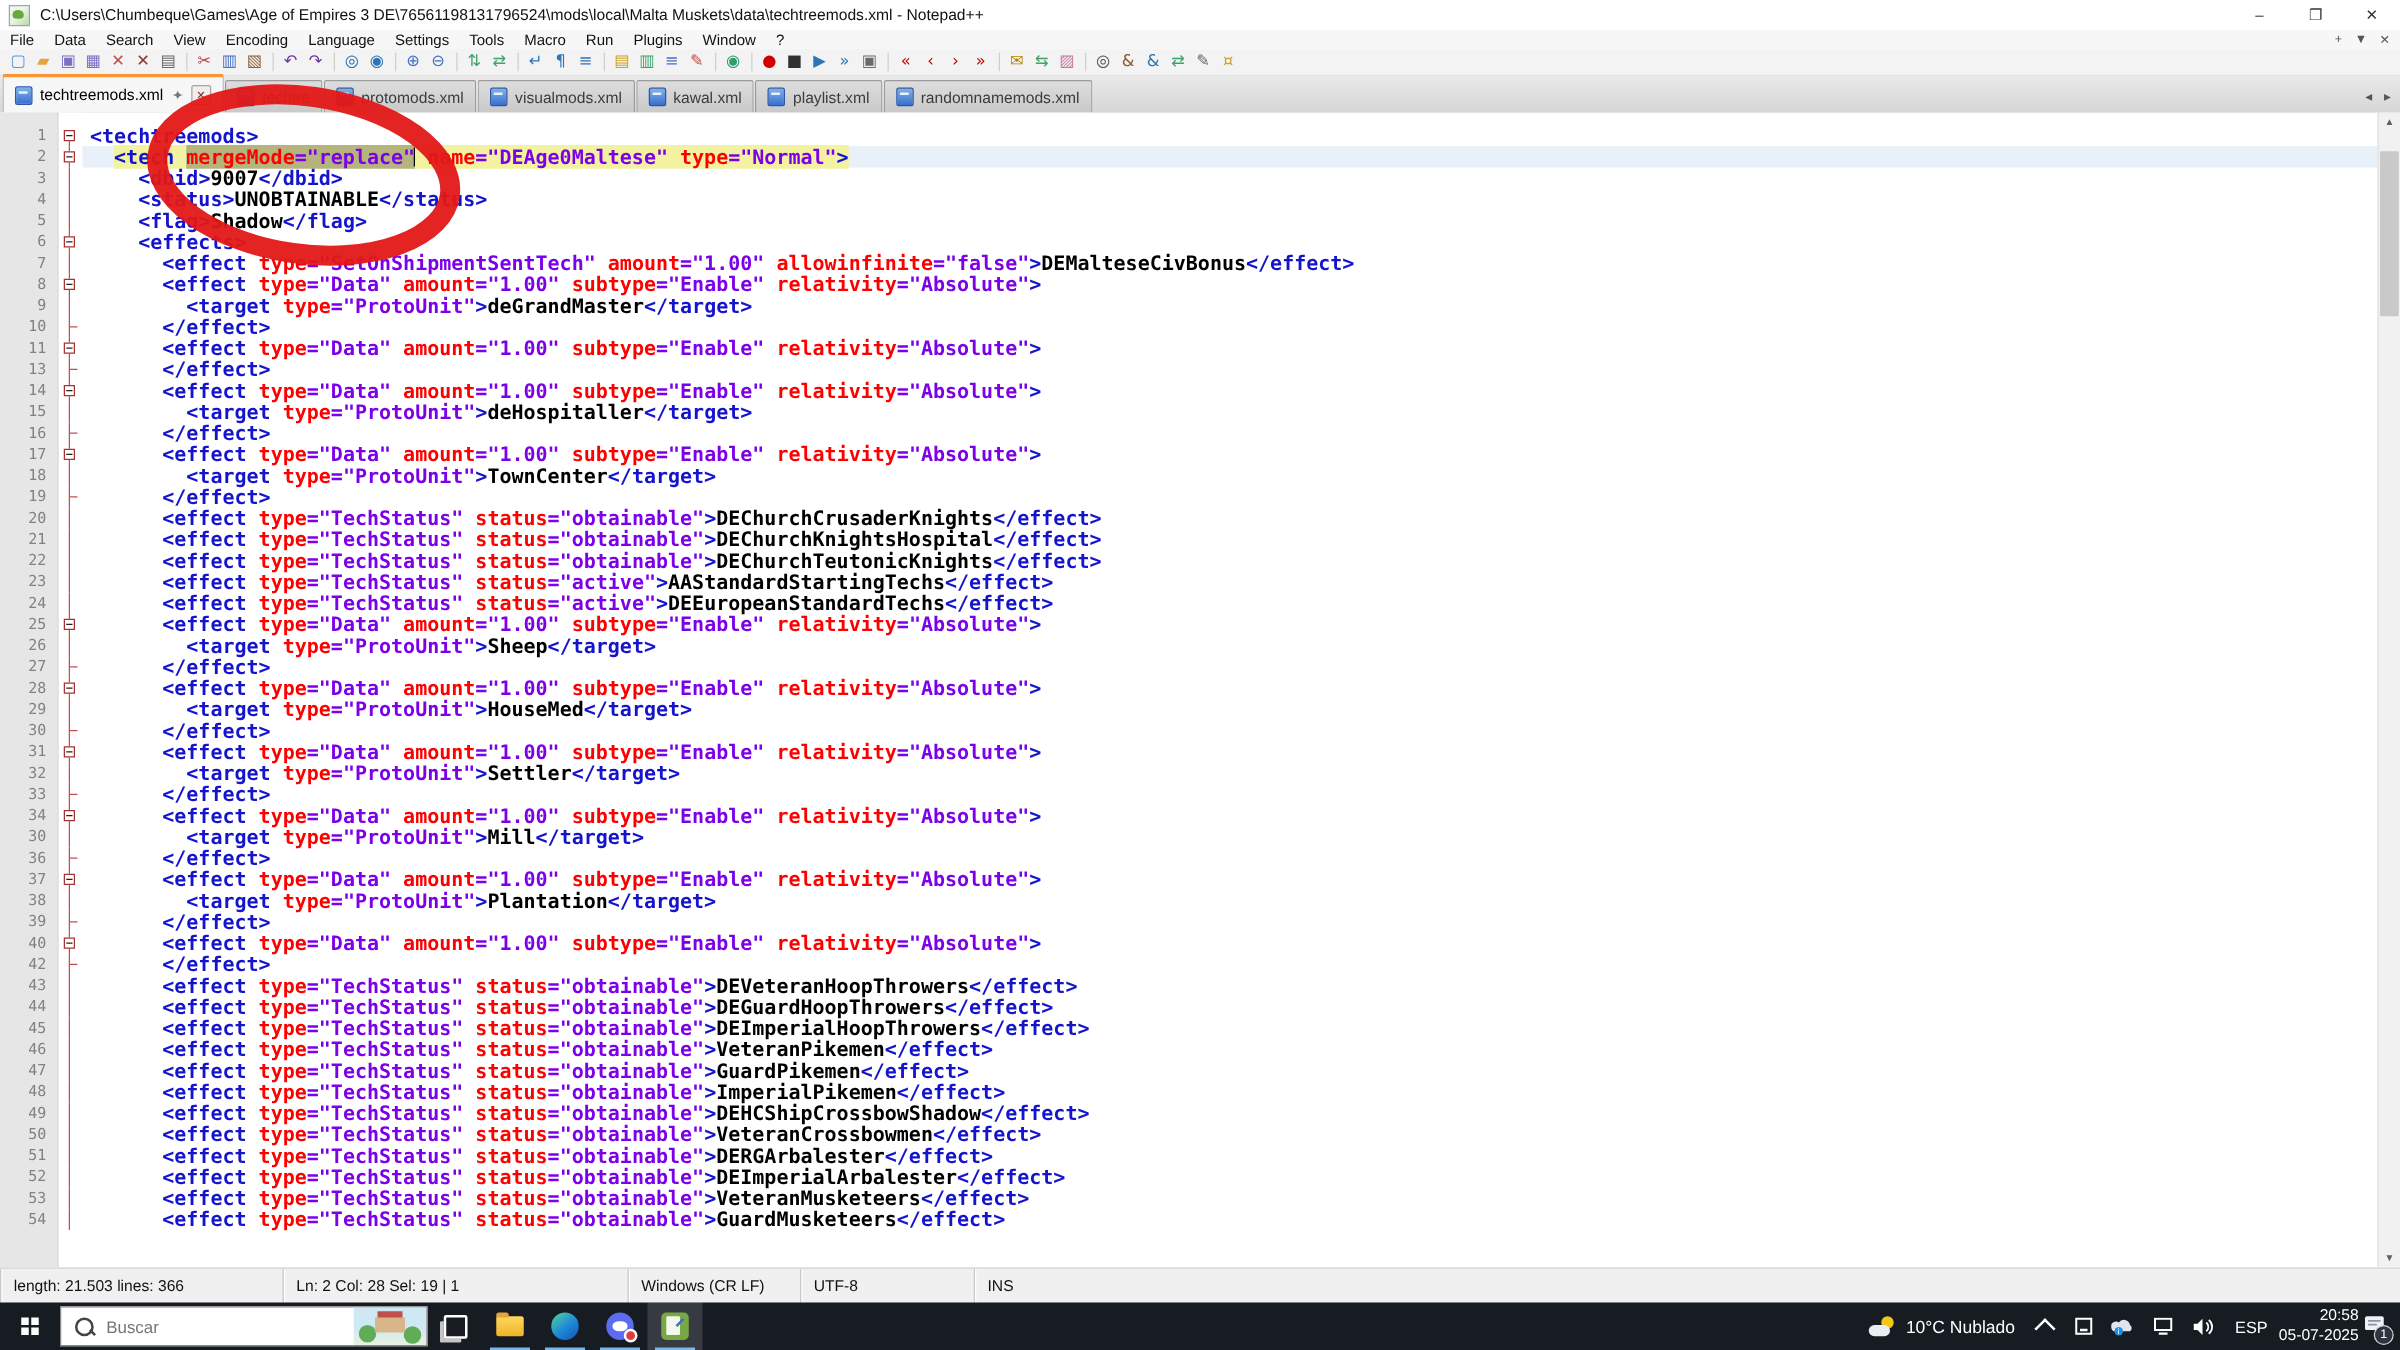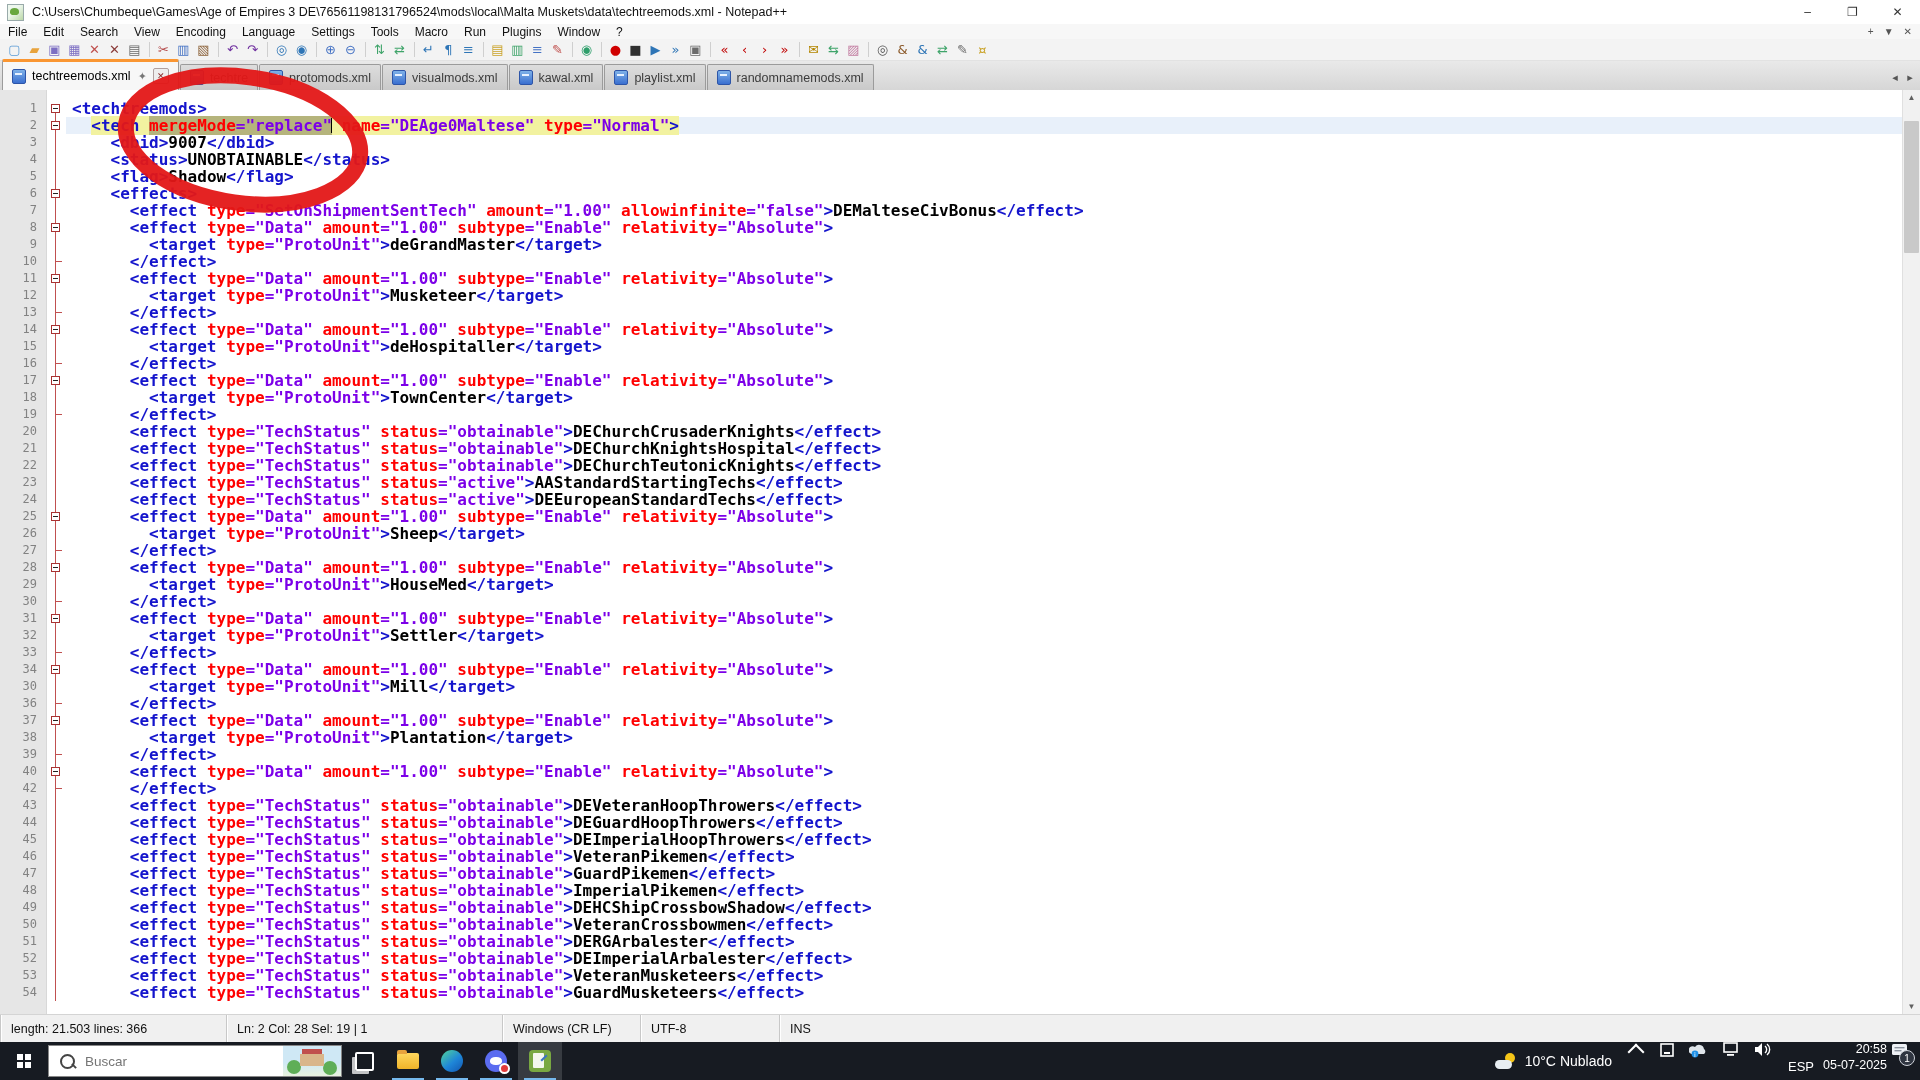--- a/index.html
+++ b/index.html
@@ -89,21 +89,21 @@
   .ic-taskview{width:15px;height:15px;border:2px solid #fff;border-radius:2px;box-shadow:-4px 4px 0 -1px rgba(255,255,255,.75);}
   .ic-folder{width:22px;height:16px;background:linear-gradient(#ffd75e,#f0b429);border-radius:2px;position:relative;}
   .ic-folder::before{content:"";position:absolute;left:0;top:-3px;width:10px;height:4px;background:#e8a33d;border-radius:2px 2px 0 0;}
   .ic-edge{width:22px;height:22px;border-radius:50%;background:linear-gradient(140deg,#49c7a6 10%,#1e86d8 55%,#1356b0);}
   .ic-discord{width:22px;height:22px;border-radius:50%;background:#5b6cf0;position:relative;}
   .ic-discord::before{content:"";position:absolute;left:5px;top:7px;width:12px;height:8px;background:#fff;border-radius:45%;}
   .ic-discord::after{content:"";position:absolute;right:-3px;bottom:-2px;width:11px;height:11px;border-radius:50%;background:#e23b3b;border:2px solid #fff;box-sizing:border-box;}
   .ic-npp{width:22px;height:22px;border-radius:4px;background:#79a842;position:relative;}
   .ic-npp::before{content:"";position:absolute;left:4px;top:3px;width:11px;height:15px;background:#f4f7ee;border-radius:1px;}
   .ic-npp::after{content:"";position:absolute;left:11px;top:7px;width:8px;height:2px;background:#3a72c4;transform:rotate(-45deg);}
-  .tray{margin-left:auto;display:flex;align-items:flex-start;height:100%;}
+  .tray{margin-left:auto;display:flex;align-items:center;height:100%;}
   .weather{display:flex;align-items:center;padding:0 10px;height:100%;}
   .wicon{width:22px;height:16px;position:relative;margin-right:8px;}
   .wicon::before{content:"";position:absolute;left:10px;top:0;width:10px;height:10px;border-radius:50%;background:#f5c518;}
   .wicon::after{content:"";position:absolute;left:0;bottom:0;width:17px;height:9px;border-radius:6px;background:#e8eef2;}
   .wtxt{font-size:14px;white-space:nowrap;}
   .chev{width:10px;height:10px;border-left:2px solid #fff;border-top:2px solid #fff;transform:rotate(45deg);margin:4px 10px 0 8px;}
   .trayic{margin:0 7px;display:flex;align-items:center;}
   .lang{font-size:13px;margin:17px 9px;}
   .clock{text-align:right;font-size:12.5px;line-height:1.25;margin:0 0;}
   .notif{position:relative;margin:0 12px 0 4px;}
@@ -120,21 +120,21 @@
     <div class="wctrls">
       <div class="wbtn">–</div>
       <div class="wbtn">❐</div>
       <div class="wbtn">✕</div>
     </div>
   </div>
 
   <div class="menubar">
     <div class="mitems">
         <span class="mitem">File</span>
-        <span class="mitem">Edit</span>
+        <span class="mitem">Data</span>
         <span class="mitem">Search</span>
         <span class="mitem">View</span>
         <span class="mitem">Encoding</span>
         <span class="mitem">Language</span>
         <span class="mitem">Settings</span>
         <span class="mitem">Tools</span>
         <span class="mitem">Macro</span>
         <span class="mitem">Run</span>
         <span class="mitem">Plugins</span>
         <span class="mitem">Window</span>
@@ -326,27 +326,20 @@
         </div>
         <div class="row">
           <div class="num">11</div>
           <div class="fold">
             <div class="v"></div>
             <div class="box"></div>
           </div>
           <div class="code"><span class="tk-plain">      </span><span class="tk-tag">&lt;effect</span><span class="tk-plain"> </span><span class="tk-attr">type</span><span class="tk-val">="Data"</span><span class="tk-plain"> </span><span class="tk-attr">amount</span><span class="tk-val">="1.00"</span><span class="tk-plain"> </span><span class="tk-attr">subtype</span><span class="tk-val">="Enable"</span><span class="tk-plain"> </span><span class="tk-attr">relativity</span><span class="tk-val">="Absolute"</span><span class="tk-tag">&gt;</span></div>
         </div>
         <div class="row">
-          <div class="num">12</div>
-          <div class="fold">
-            <div class="v"></div>
-          </div>
-          <div class="code"><span class="tk-plain">        </span><span class="tk-tag">&lt;target</span><span class="tk-plain"> </span><span class="tk-attr">type</span><span class="tk-val">="ProtoUnit"</span><span class="tk-tag">&gt;</span><span class="tk-plain">Musketeer</span><span class="tk-tag">&lt;/target</span><span class="tk-tag">&gt;</span></div>
-        </div>
-        <div class="row">
           <div class="num">13</div>
           <div class="fold">
             <div class="v"></div>
             <div class="stub"></div>
           </div>
           <div class="code"><span class="tk-plain">      </span><span class="tk-tag">&lt;/effect</span><span class="tk-tag">&gt;</span></div>
         </div>
         <div class="row">
           <div class="num">14</div>
           <div class="fold">

